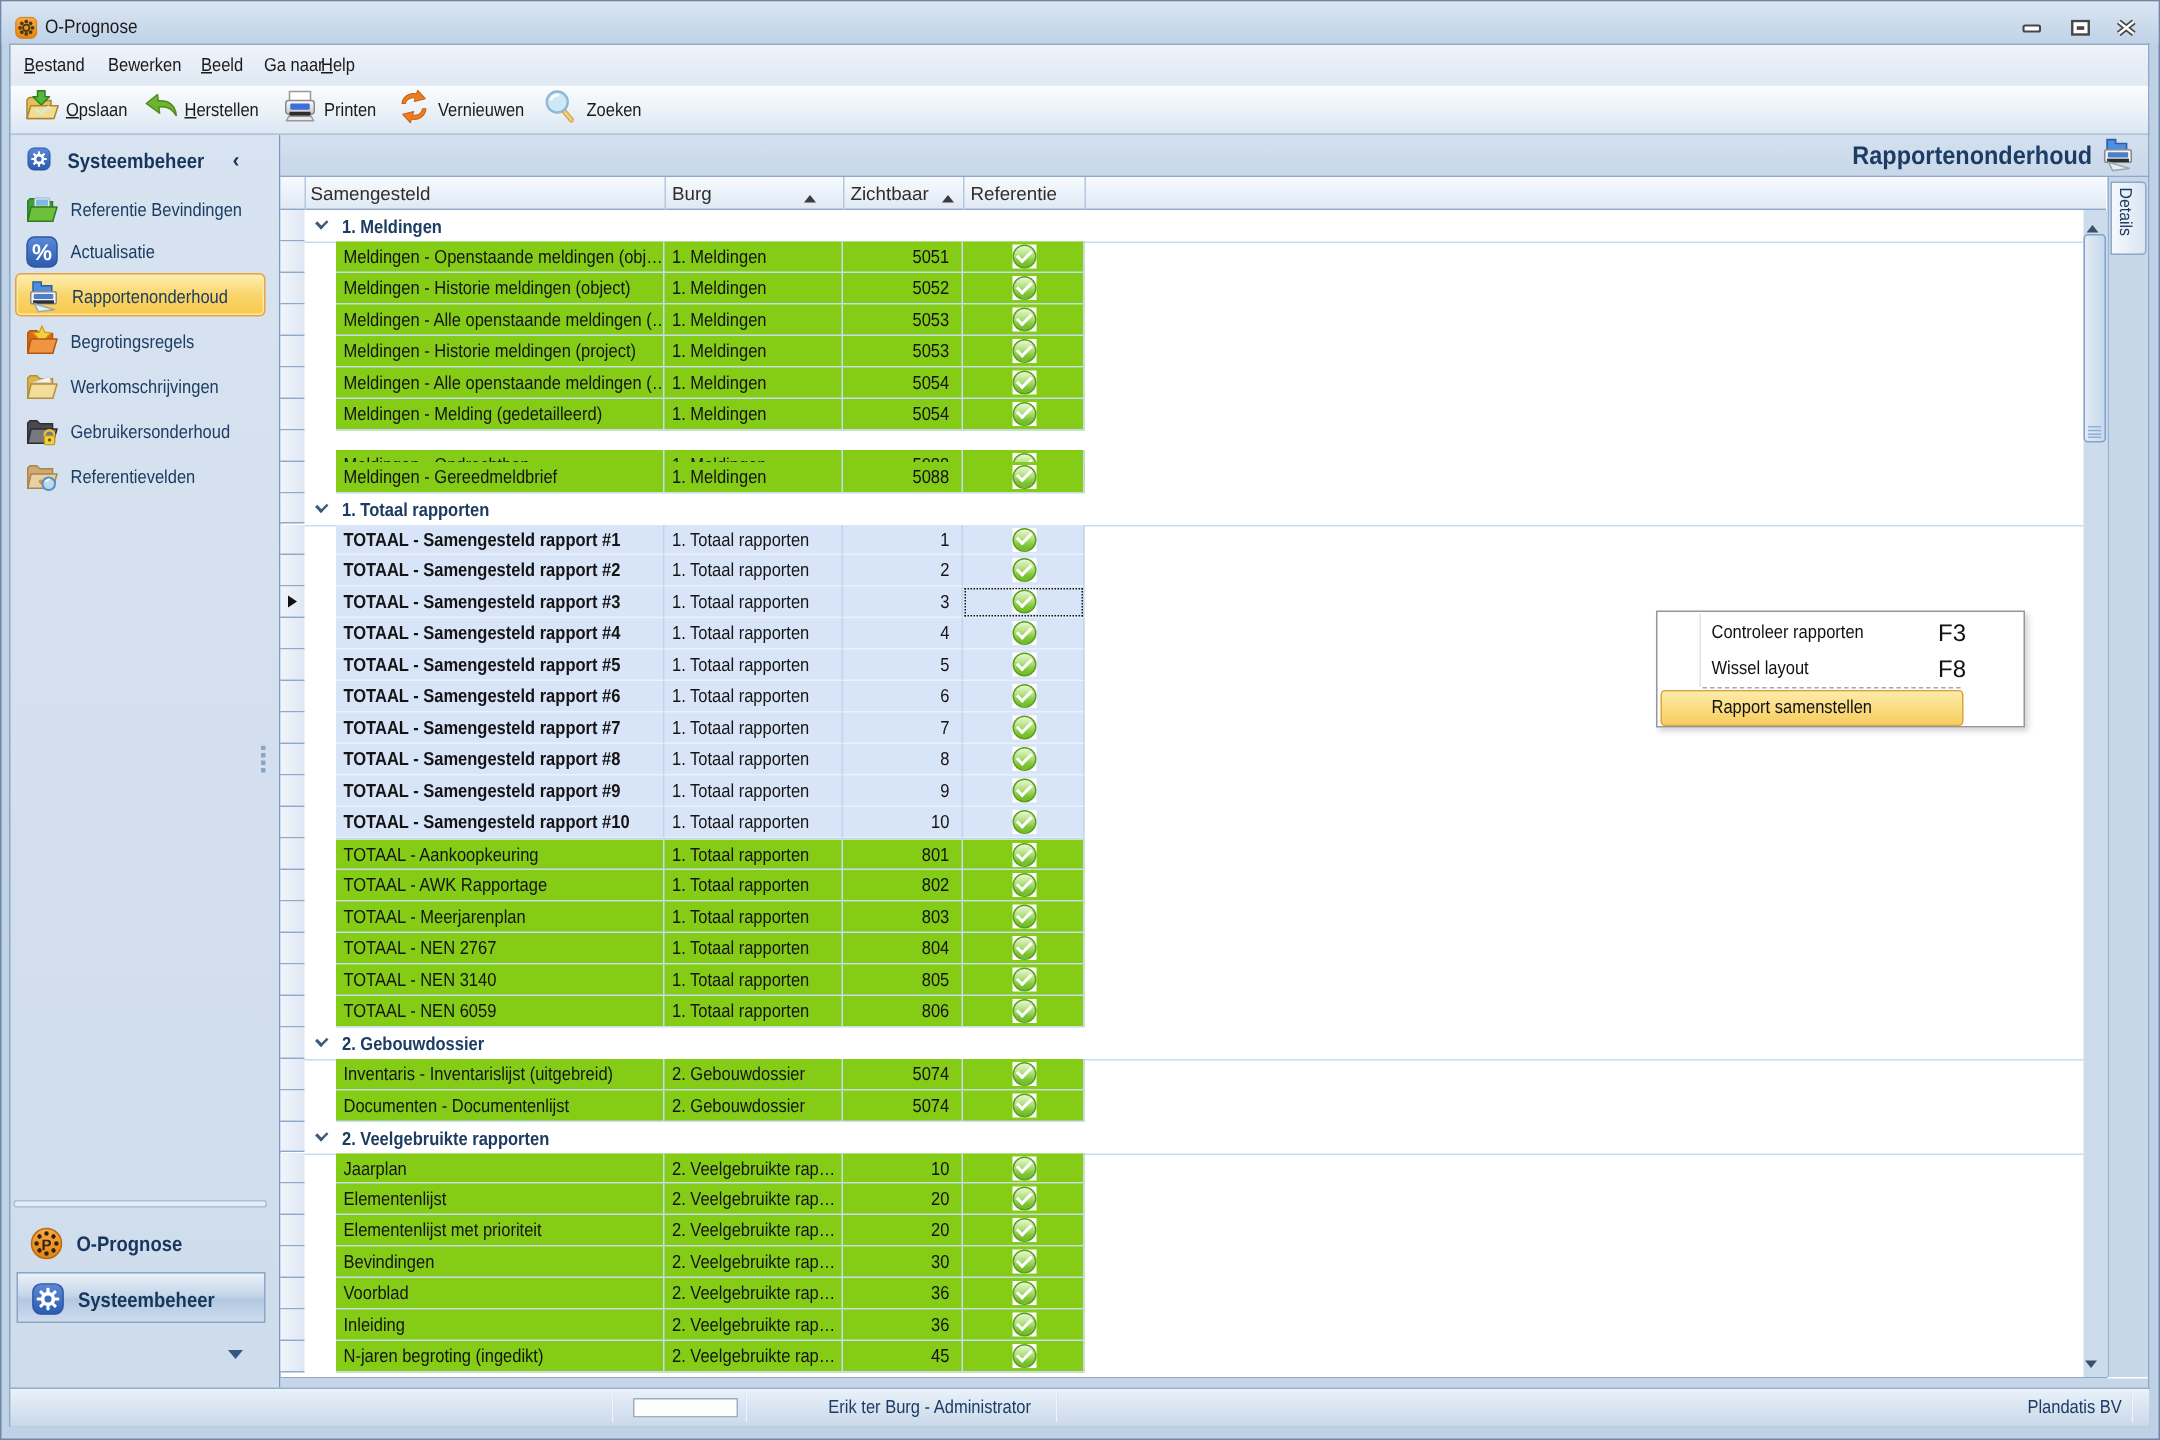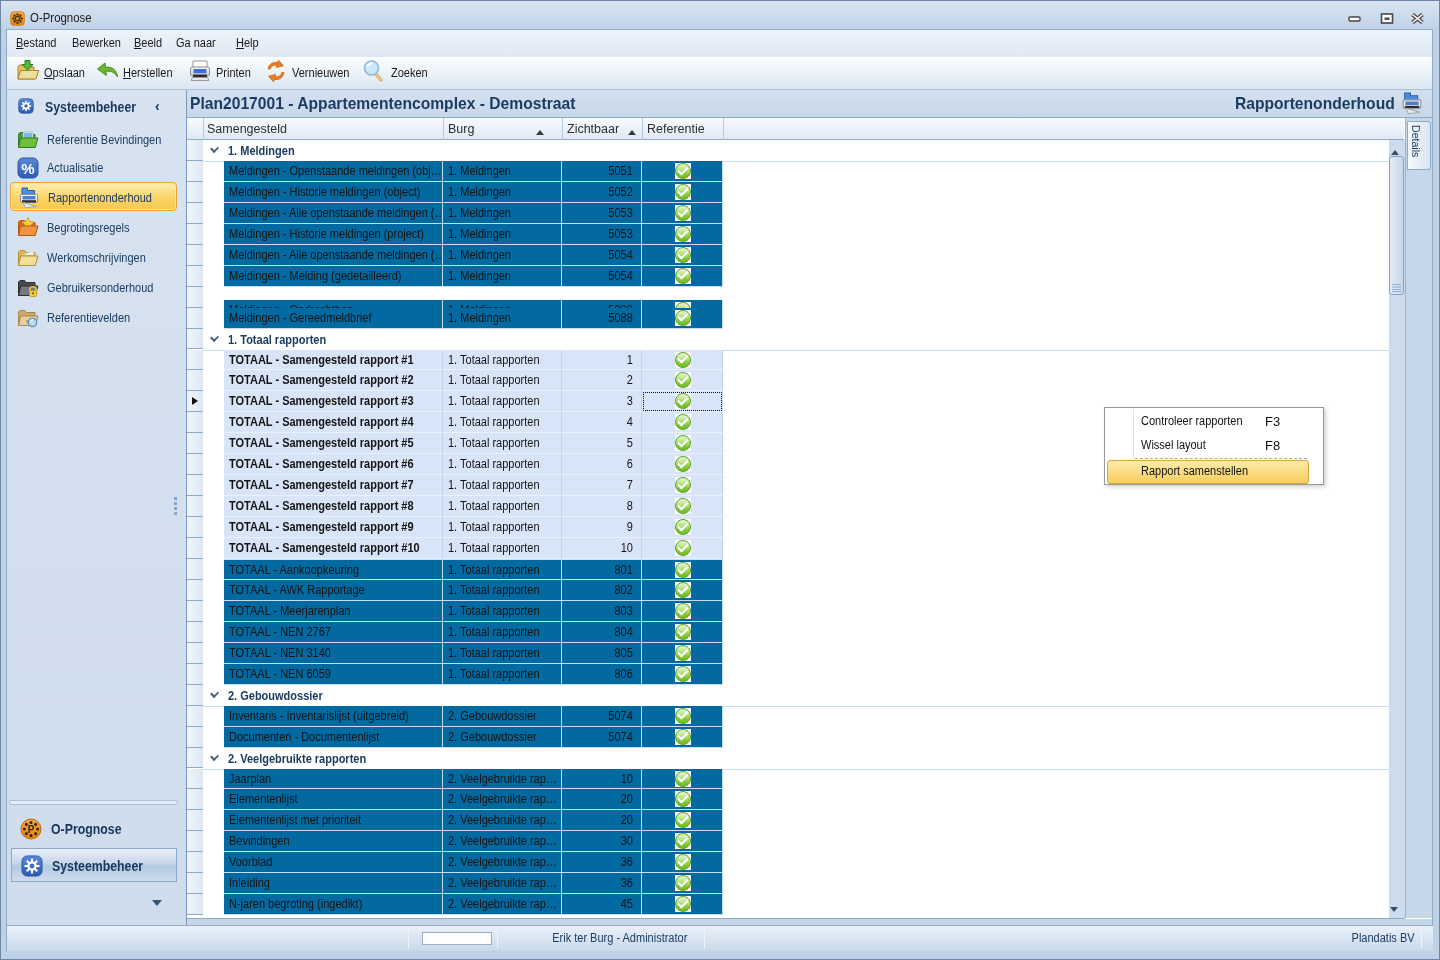--- a/index.html
+++ b/index.html
@@ -41,43 +41,43 @@
 #sgripv{left:1392px;top:284px}
 #tablehead{left:187px;top:118px;width:1217px;height:22px;background:linear-gradient(#f8fbfe,#dfe9f4);border-bottom:1px solid #8fa9c8}
 .hsep{position:absolute;top:118px;width:1px;height:22px;background:#b5c8de}
 .hlab{position:absolute;top:122px;font-size:12.5px;color:#2e2e2e}
 .sarr{position:absolute;top:126px;width:0;height:0;border:4px solid transparent;border-bottom:5px solid #3c3c3c}
 .indc{position:absolute;left:187px;width:16px;height:20.95px;background:linear-gradient(90deg,#f2f6fb,#dde7f3);border-bottom:1px solid #8fa9c8}
 .tri{position:absolute;left:5px;top:6px;width:0;height:0;border:4px solid transparent;border-left:6px solid #111}
 .grow{position:absolute;left:204px;width:1185px;height:20.95px;background:#fff}
 .chev{position:absolute;left:7px;top:5px;width:7px;height:7px;border-left:2px solid #3c5a7c;border-bottom:2px solid #3c5a7c;transform:rotate(-45deg) scaleY(0.8)}
 .glab{position:absolute;left:24px;top:4px;font-size:12.5px;font-weight:bold;color:#1c3c62}
-.drow{position:absolute;left:224px;width:499px;height:20.95px;background:#0369a1}
+.drow{position:absolute;left:224px;width:499px;height:20.95px;background:#84cc16}
 .drow.sel{background:#d8e4f7}
 .drow>div{position:absolute;top:0;height:20.95px;border-bottom:1px solid #c7dcf1;border-right:1px solid #c7dcf1;font-size:12.5px;color:#141414;overflow:hidden;white-space:nowrap}
 .drow.sel>div{border-bottom:1px solid #e9f1fb;border-right:1px solid #c2d4ec}
 .drow.ft>div{border-top:1px solid #c7dcf1}
 .fw{position:absolute;left:187px;width:1202px;height:1px;background:#c7dcf1}
 .c1{left:0;width:219px;padding:3px 0 0 5px}
 .c2{left:219px;width:119px;padding:3px 0 0 5px}
 .c3{left:338px;width:80px;padding:3px 8px 0 0;text-align:right}
 .c4{left:418px;width:81px}
 .c4.foc{outline:1px dotted #111;outline-offset:-2px}
 .chk{position:absolute;left:33px;top:2px;width:16px;height:16px;background:#fff}
 .chk::before{content:"";position:absolute;inset:0;border-radius:50%;background:linear-gradient(#e8f7d8 0%,#b6e384 40%,#7cc433 78%,#70bc2c 100%);border:1px solid #5f9e1e}
 .chk::after{content:"";position:absolute;left:3px;top:3.8px;width:7.5px;height:4.2px;border-left:2.4px solid #fff;border-bottom:2.4px solid #fff;transform:rotate(-45deg)}
 #gridbot{left:187px;top:918px;width:1218px;height:1px;background:#8fa9c8}
 #statusbar{left:7px;top:925px;width:1426px;height:26px;background:linear-gradient(#eaf1f9,#c9d8ea);border-top:1px solid #98aec8}
 .ssep{position:absolute;top:3px;width:1px;height:20px;background:#a8bcd2;border-right:1px solid #f0f5fb}
 .stxt{position:absolute;top:6px;font-size:12.5px;color:#1c3c63}
 #progress{left:422px;top:932px;width:70px;height:13px;background:#fdfdfe;border:1px solid #9ab0c8}
-#ctxmenu{left:1104px;top:407px;width:220px;height:78px;background:#fff;border:1px solid #979797;box-shadow:2px 2px 4px rgba(0,0,0,0.18)}
+#ctxmenu{left:1104px;top:407px;width:246px;height:78px;background:#fff;border:1px solid #979797;box-shadow:2px 2px 4px rgba(0,0,0,0.18)}
 #ctxgut{position:absolute;left:28px;top:1px;width:1px;height:49px;background:#e2e2e2}
 .citem{position:absolute;left:36px;font-size:12.5px;color:#111}
-.ckey{position:absolute;left:160px;font-size:13px;color:#111}
+.ckey{position:absolute;left:187px;font-size:16px;color:#111}
 #csep{position:absolute;left:30px;top:50px;width:172px;border-top:1px dashed #a8a8a8}
 #chl{position:absolute;left:2px;top:52px;width:202px;height:24px;background:linear-gradient(#fdeca8,#f7cd5e);border:1px solid #dca43c;border-radius:3px}
 .wbtn{position:absolute;top:13px}
 .tx{display:inline-block;transform:scaleX(.88);transform-origin:0 50%;white-space:nowrap}
 .txr{display:inline-block;transform:scaleX(.88);transform-origin:100% 50%;white-space:nowrap}
 .txc{display:inline-block;transform:scaleX(.88);transform-origin:50% 50%;white-space:nowrap}
 .t92{display:inline-block;transform:scaleX(.92);transform-origin:0 50%;white-space:nowrap}
 .t92r{display:inline-block;transform:scaleX(.92);transform-origin:100% 50%;white-space:nowrap}
 </style></head><body>
 <svg width="0" height="0" style="position:absolute">
@@ -120,21 +120,21 @@
   </svg>
 <svg class="abs wbtn" style="left:1410px" width="15" height="11" viewBox="0 0 15 11">
     <path d="M2.5 1.5 L12.5 9.5 M12.5 1.5 L2.5 9.5" stroke="#474747" stroke-width="4"></path>
     <path d="M2.5 1.5 L12.5 9.5 M12.5 1.5 L2.5 9.5" stroke="#fff" stroke-width="1.6"></path>
   </svg>
 <div class="abs" id="menubar"></div>
 <div class="mitem" style="left:16px"><span class="tx"><u>B</u>estand</span></div>
 <div class="mitem" style="left:72px"><span class="tx">Bewerken</span></div>
 <div class="mitem" style="left:134px"><span class="tx"><u>B</u>eeld</span></div>
 <div class="mitem" style="left:176px"><span class="tx">Ga naar</span></div>
-<div class="mitem" style="left:236px"><span class="tx"><u>H</u>elp</span></div>
+<div class="mitem" style="left:214px"><span class="tx"><u>H</u>elp</span></div>
 <div class="abs" id="toolbar"></div>
 <span class="tic" style="left:16px"><svg width="25" height="24" viewBox="0 0 25 24">
       <path d="M2 9.5 L2 20 L18 20 L18 8 L10.5 8 L8.8 6 L3.5 6 L2 7.5 Z" fill="#e3c154" stroke="#a8853a"></path>
       <path d="M9 1.5 L14 1.5 L14 5.5 L17 5.5 L11.5 11 L6 5.5 L9 5.5 Z" fill="#55b83c" stroke="#2e7d22" stroke-linejoin="round"></path>
       <path d="M4.5 11.5 L22.8 11.5 L20 20 L2 20 Z" fill="#f2dc90" stroke="#a8853a" stroke-linejoin="round"></path>
       <path d="M8 14 l3.5 2.5 5.5 -4.5" stroke="#d8ecc8" stroke-width="2" fill="none"></path>
     </svg></span>
 <div class="tlab" style="left:44px"><span class="tx"><u>O</u>pslaan</span></div>
 <span class="tic" style="left:95px"><svg width="26" height="24" viewBox="0 0 26 24">
       <path d="M10 4 L10.5 8.2 C17 7.5 22 11 22.5 18 C19.5 13 15.5 11.6 10.9 12.3 L11.4 16.5 L2.5 10 Z" fill="#6cb52e" stroke="#4e8c1e" stroke-linejoin="round"></path>
@@ -276,21 +276,20 @@
 <svg class="abs" id="sgrip" width="6" height="20">
     <g fill="#8aa6c6">
       <rect y="0" width="3" height="3"></rect>
       <rect y="5" width="3" height="3"></rect>
       <rect y="10" width="3" height="3"></rect>
       <rect y="15" width="3" height="3"></rect>
     </g>
   </svg>
 <div class="abs" id="downarr"></div>
 <div class="abs" id="chead">
-    <span class="abs" id="ctitle"><span class="t92">Plan2017001 - Appartementencomplex - Demostraat</span></span>
     <span class="abs" id="crtitle"><span class="t92r">Rapportenonderhoud</span></span>
     <span class="abs" id="crico"><svg width="26" height="25" viewBox="0 0 24 24">
         <path d="M5 2 L10.5 2 L10.5 4.5 L17.5 4.5 L17.5 11 L5 11 Z" fill="#4d8ede" stroke="#2d5da8"></path>
         <rect x="3.5" y="8.5" width="17" height="8" rx="1.2" fill="#f2f2f4" stroke="#8a8a8a"></rect>
         <rect x="5.5" y="10" width="13" height="3.4" rx="0.5" fill="#4a7fd0"></rect>
         <rect x="5" y="14.2" width="14" height="2.2" fill="#2e2e30"></rect>
         <path d="M6 16.5 L19.5 20.5 L8.5 21.8 Z" fill="#e4ecf6" stroke="#9aa"></path>
       </svg></span>
   </div>
 <div class="abs" id="tablehead"></div>

